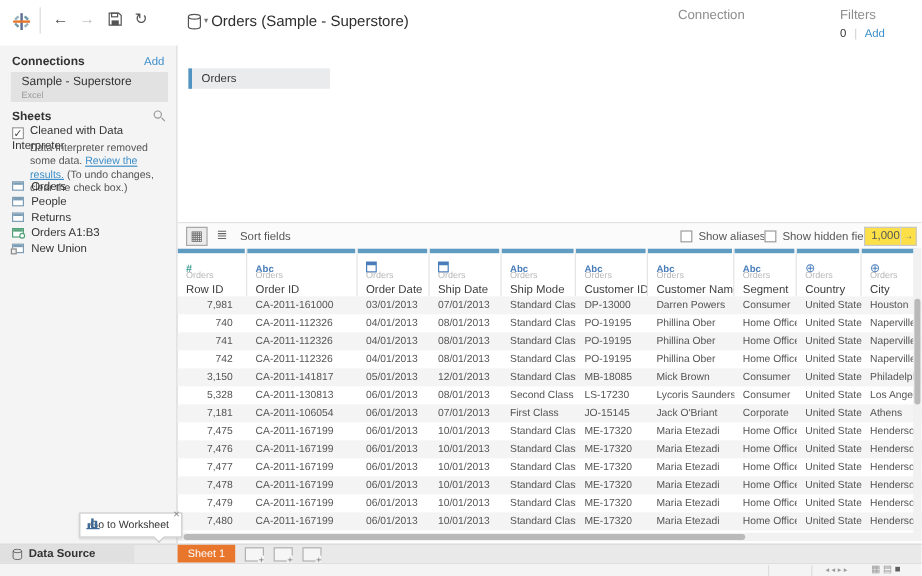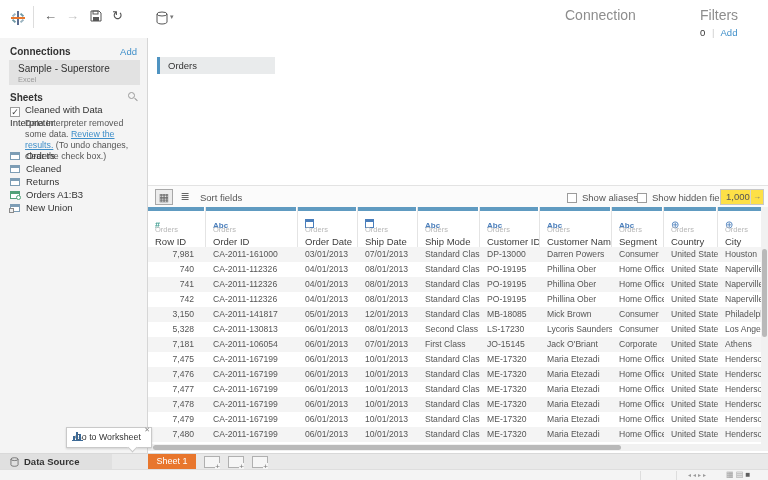--- a/index.html
+++ b/index.html
@@ -12,21 +12,21 @@
   .tb-sep { position:absolute; left:33px; top:6px; width:1px; height:22px; background:#ddd; }
   #fwd { color:#c3c3c3; }
   .logo { position:absolute; left:9px; top:9px; width:18px; height:18px; }
 
   
   #ds-title { position:absolute; left:176px; top:11px; font-size:12.5px; color:#2e2e2e; }
   #db-ico { position:absolute; left:156px; top:11px; }
   #db-caret { position:absolute; left:170px; top:13px; font-size:7px; color:#777; }
 
   
-  .mini-label { font-size:14px; color:#8d8d8d; }
+  .mini-label { font-size:11px; color:#8d8d8d; }
   .radio { display:inline-block; width:9px; height:9px; border:1px solid #8c8c8c; border-radius:50%;
     position:relative; vertical-align:-1px; margin-right:4px; background:#fff; }
   .radio.sel::after { content:''; position:absolute; left:2px; top:2px; width:3px; height:3px;
     border-radius:50%; background:#444; }
   .radio-lb { font-size:9.5px; color:#444; }
   #conn-grp { position:absolute; left:565px; top:7px; }
   #filters-grp { position:absolute; left:700px; top:7px; }
   .link { color:#3D8EC9; cursor:pointer; }
   #filters-row { margin-top:4px; font-size:9.5px; }
   #filters-row .bar { color:#ccc; margin:0 4px; }
@@ -176,20 +176,21 @@
   </span>
   <span class="tb-ico" style="left:112px">↻</span>
 
   <span id="db-ico">
     <svg width="12" height="14" viewBox="0 0 12 14">
       <ellipse cx="6" cy="3" rx="5" ry="2" fill="none" stroke="#555"></ellipse>
       <path d="M1 3 v8 c0 1.1 2.2 2 5 2 s5 -.9 5 -2 v-8" fill="none" stroke="#555"></path>
     </svg>
   </span>
   <span id="db-caret">▾</span>
+  <span id="ds-title">Orders (Sample - Superstore)</span>
 
   <div id="conn-grp">
     <div class="mini-label">Connection</div>
   </div>
 
   <div id="filters-grp">
     <div class="mini-label">Filters</div>
     <div id="filters-row">
       <span>0</span>
       <span class="bar">|</span>
@@ -208,21 +209,21 @@
   <div id="sheets-title" class="side-h">Sheets</div>
   <span class="search-ico"></span>
   <div id="interp-row">
     <span class="cb">✓</span><span>Cleaned with Data Interpreter</span>
   </div>
   <div id="interp-note">
     <span>Data Interpreter removed some data. </span><span class="link">Review the results.</span><span> (To undo changes, clear the check box.)</span>
   </div>
   <div id="sheet-list">
       <div class="sheet-item"><span class="tbl-ico table"></span><span>Orders</span></div>
-      <div class="sheet-item"><span class="tbl-ico table"></span><span>Cleaned</span></div>
+      <div class="sheet-item"><span class="tbl-ico table"></span><span>People</span></div>
       <div class="sheet-item"><span class="tbl-ico table"></span><span>Returns</span></div>
       <div class="sheet-item"><span class="tbl-ico range"></span><span>Orders A1:B3</span></div>
       <div class="sheet-item"><span class="tbl-ico union"></span><span>New Union</span></div>
     </div>
 </div>
 
 <div id="canvas">
   <div id="chip">Orders</div>
 </div>
 

